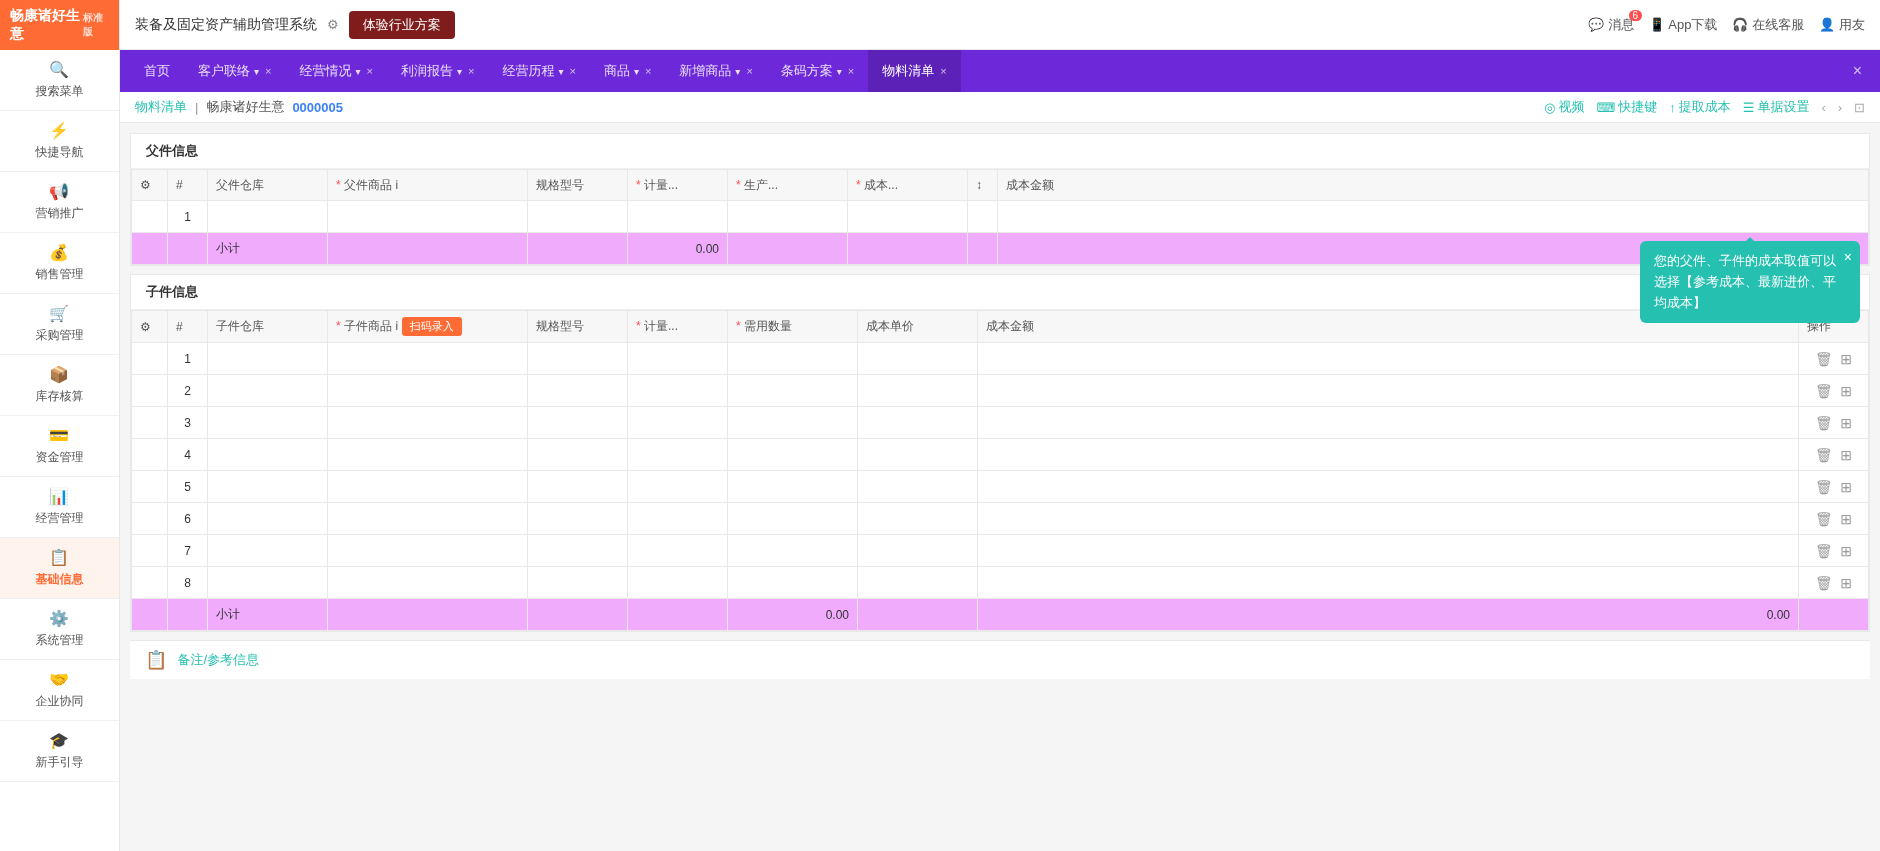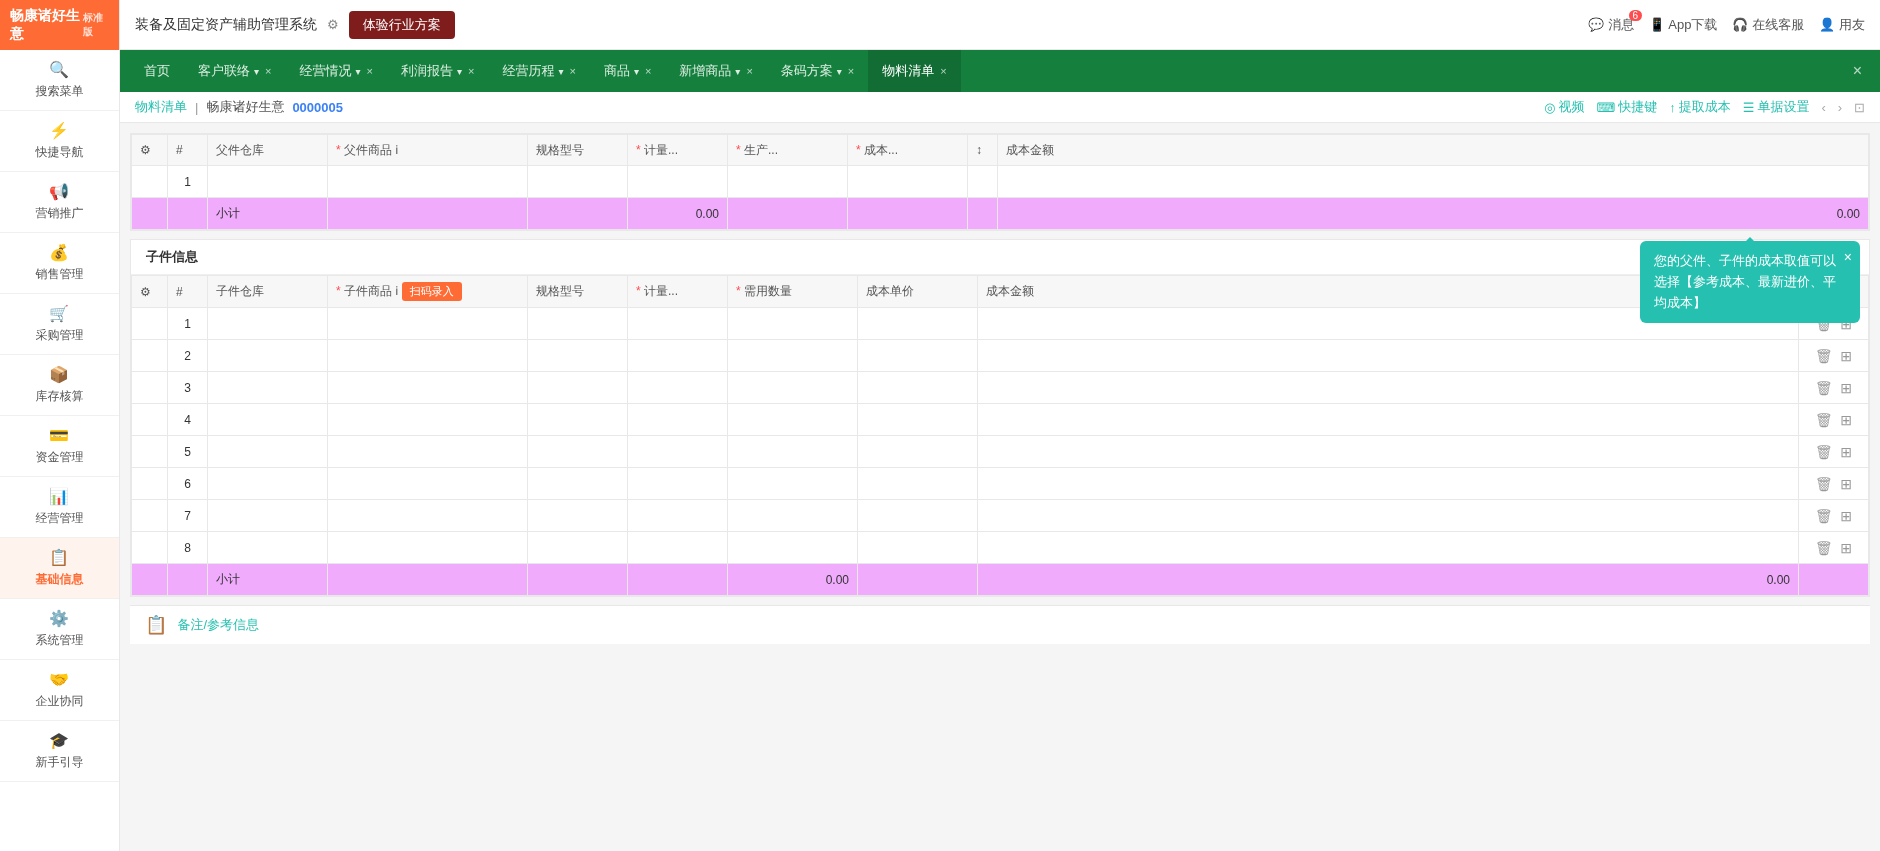--- a/index.html
+++ b/index.html
@@ -80,21 +80,21 @@
       align-items: center;
       gap: 15px;
       font-size: 13px;
       color: #555;
     }
     .topbar-right .badge-wrap { position: relative; cursor: pointer; }
     .badge { background: #ff4d4f; color: #fff; border-radius: 8px; font-size: 10px; padding: 0 4px; position: absolute; top: -6px; right: -8px; }
 
     
     .nav-tabs {
-      background: #15803d;
+      background: #6d28d9;
       display: flex;
       align-items: center;
       height: 42px;
       padding: 0 10px;
       overflow-x: auto;
       flex-shrink: 0;
     }
     .nav-tab {
       color: rgba(255,255,255,0.85);
       padding: 0 14px;
@@ -414,20 +414,21 @@
   </div>
 
   <div class="content">
 
     <div class="tooltip-popup">
       <span class="close-tt">×</span>
       <span>您的父件、子件的成本取值可以选择【参考成本、最新进价、平均成本】</span>
     </div>
 
     <div class="panel">
+      <div class="panel-header">父件信息</div>
       <table class="data-table">
         <thead>
           <tr>
             <th style="width:36px;"><span>⚙</span></th>
             <th style="width:40px;">#</th>
             <th style="width:120px;">父件仓库</th>
             <th style="width:200px;"><span class="required-star">*</span> 父件商品 ℹ</th>
             <th style="width:100px;">规格型号</th>
             <th style="width:100px;"><span class="required-star">*</span> 计量...</th>
             <th style="width:120px;"><span class="required-star">*</span> 生产...</th>

